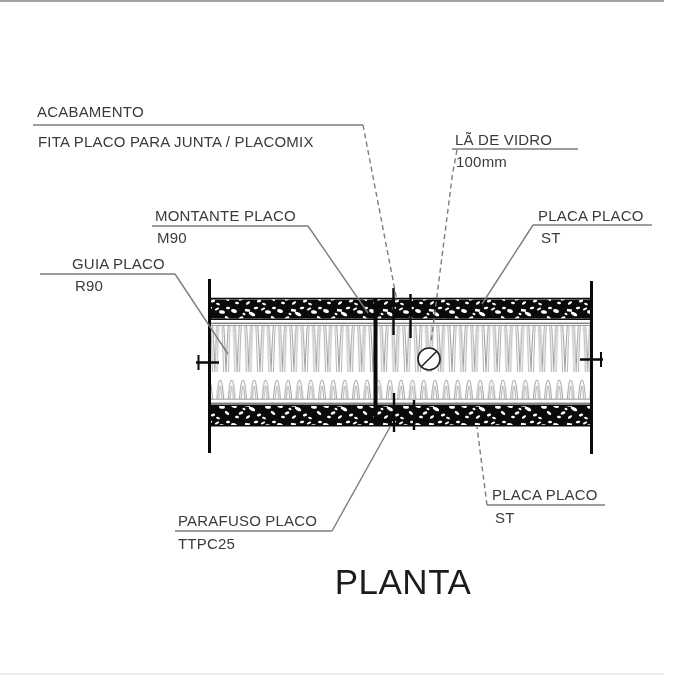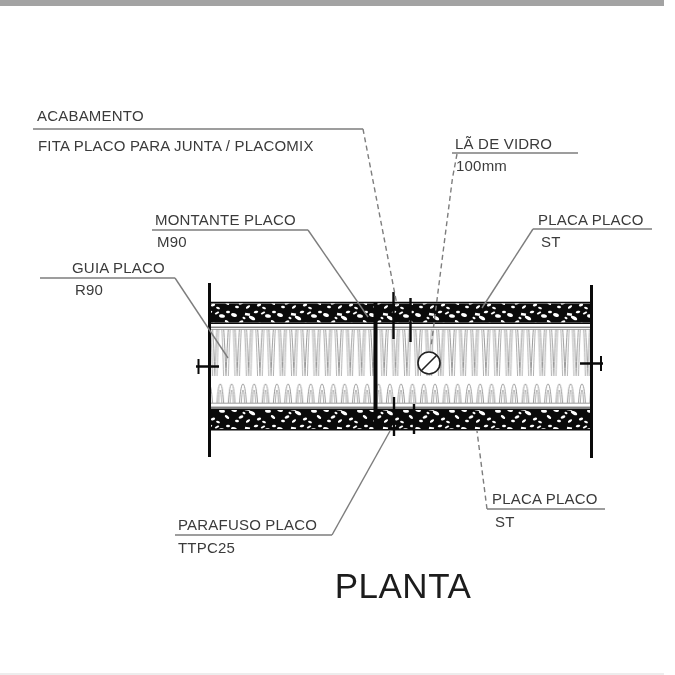--- a/index.html
+++ b/index.html
@@ -1,21 +1,21 @@
 <!DOCTYPE html>
 <html><head>
 <meta charset="utf-8">
 <style>
   html,body{margin:0;padding:0;background:#fff;}
   .canvas{
     position:relative;
     width:664px;height:675px;
     background:#ffffff;
     box-sizing:border-box;
-    border-top:6px solid #a3a3a3;
+    border-top:2px solid #a3a3a3;
     border-bottom:2px solid #ededed;
     font-family:"Liberation Sans", sans-serif;
     overflow:hidden;
   }
   svg{display:block;}
   text{
     font-family:"Liberation Sans", sans-serif;
     font-size:15px;
     fill:#3b3b3b;
     letter-spacing:.2px;

